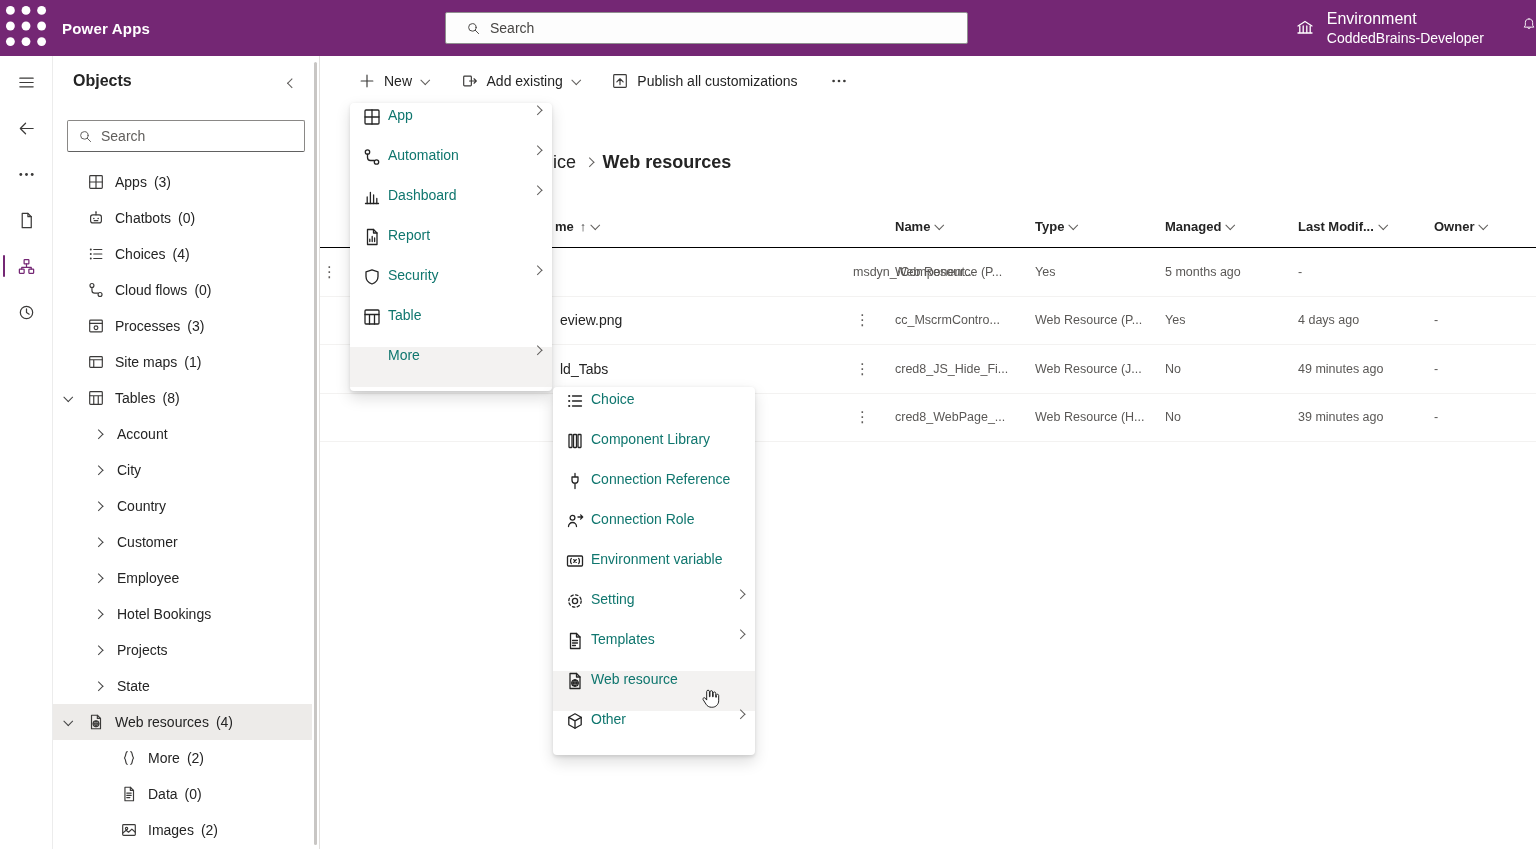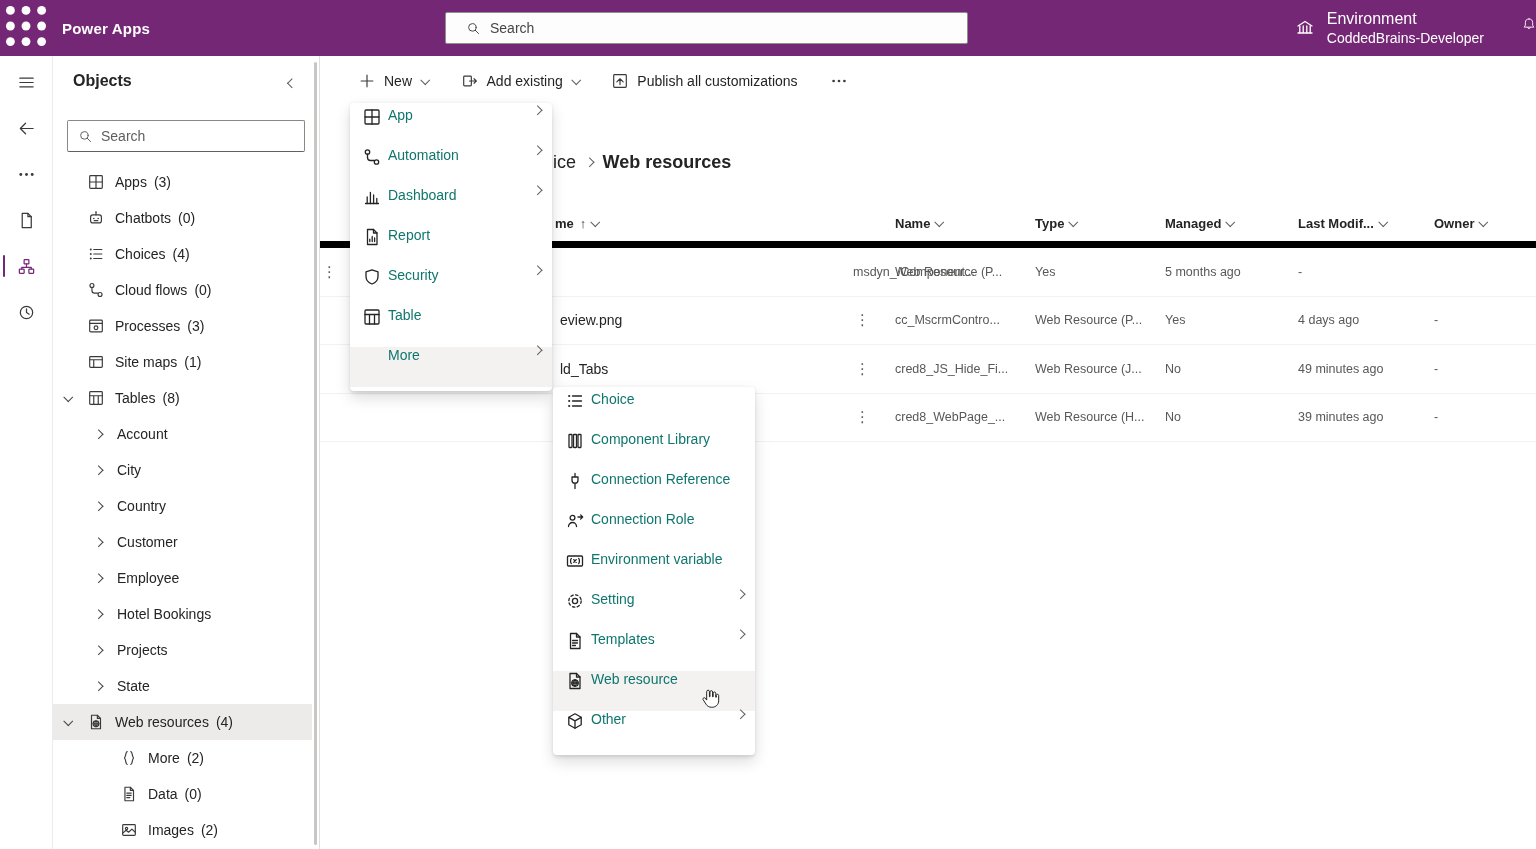--- a/index.html
+++ b/index.html
@@ -53,21 +53,21 @@
   .cmd-btn { display:flex; align-items:center; gap:8px; padding:5px 8px; border-radius:4px; cursor:pointer; white-space:nowrap; }
   .ci { width:18px; height:18px; color:#3b3a39; flex:none; }
   .ci svg { width:18px; height:18px; display:block; }
   .cmd-chev { margin-left:2px; }
 
   .bc { position:absolute; left:233px; top:96px; display:flex; align-items:center; gap:10px; font-size:18px; color:#242424; }
   .bc-cur { font-weight:700; }
 
   .tbl { position:absolute; left:0; right:0; top:149px; }
   .grid7 { display:grid; grid-template-columns:533px 42px 140px 130px 133px 136px 1fr; align-items:center; }
-  .t-head { height:43px; border-bottom:7px solid #000000; font-size:13px; font-weight:700; color:#242424; }
+  .t-head { height:43px; border-bottom:1px solid #000000; font-size:13px; font-weight:700; color:#242424; }
   .th { display:flex; align-items:center; gap:6px; cursor:pointer; }
   .th .chev { border-color:#605e5c; }
   .th-display { padding-left:235px; }
   .sort { font-weight:400; font-size:13px; color:#242424; }
   .t-row { height:48.5px; border-bottom:1px solid #f3f2f1; font-size:12.5px; color:#605e5c; cursor:pointer; }
   .td-display { padding-left:240px; font-size:14px; color:#242424; }
   .td-dots { font-size:15px; color:#605e5c; letter-spacing:0; padding-left:2px; cursor:pointer; }
   .td-val { color:#5a5856; }
 
   

